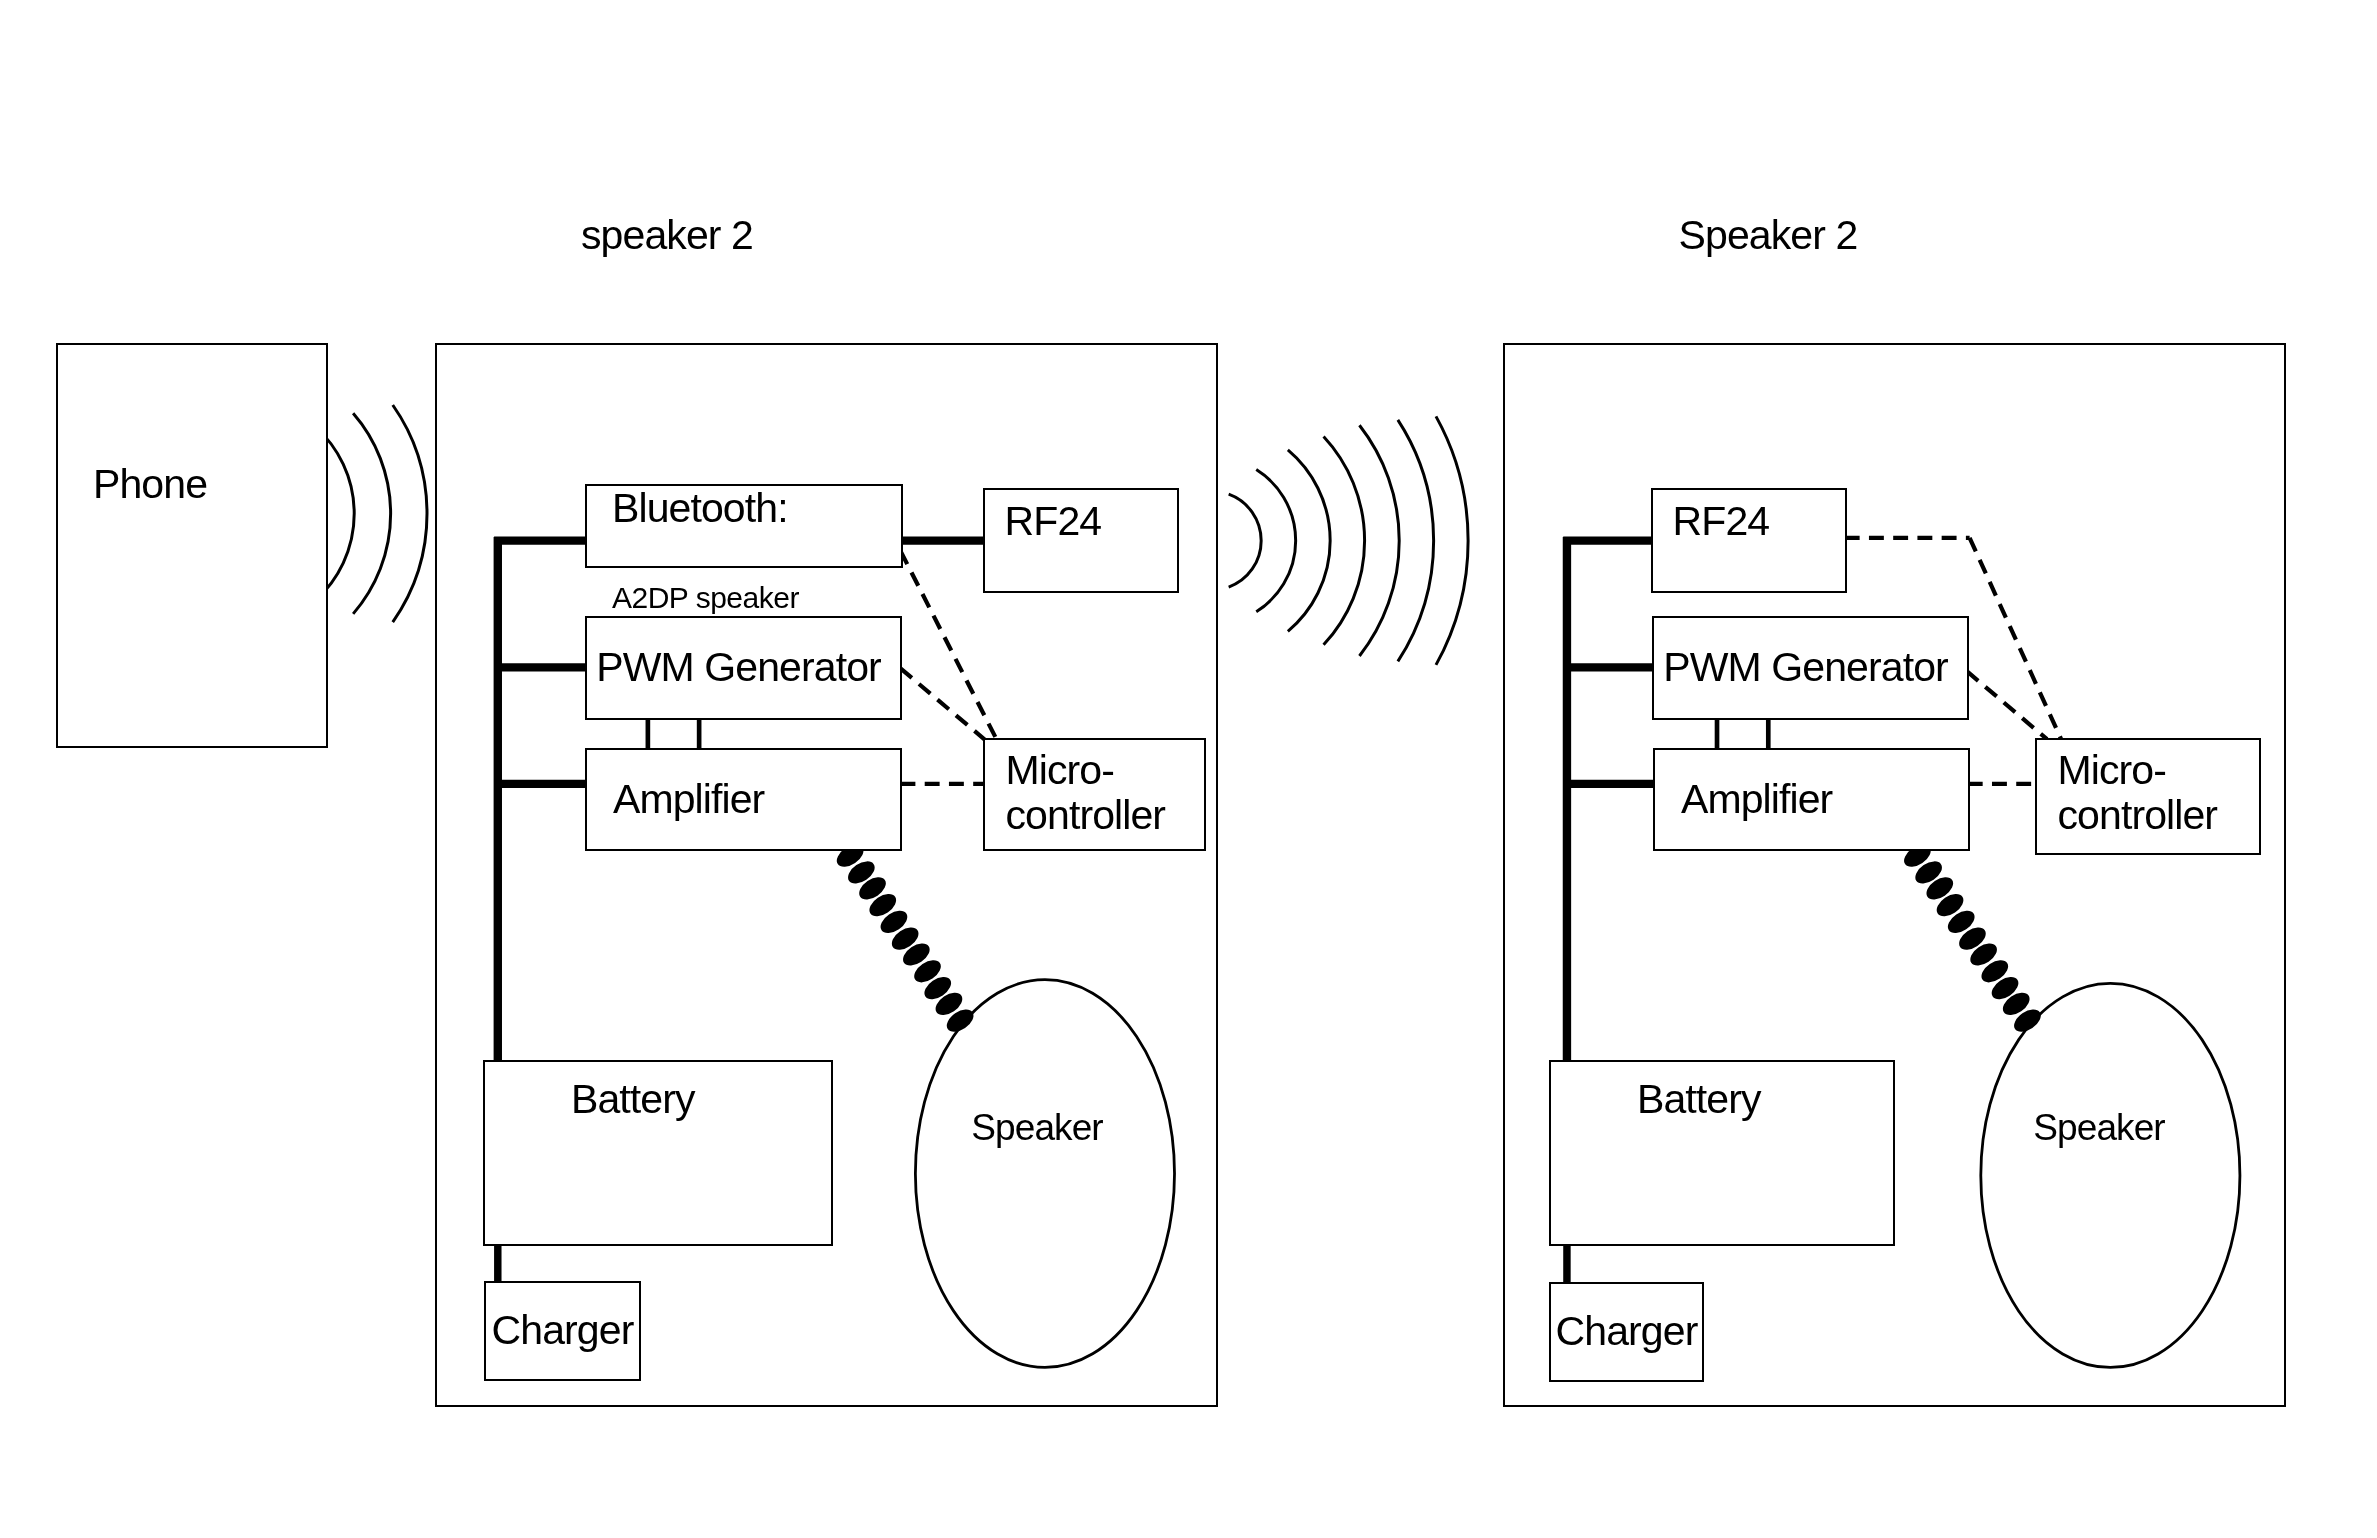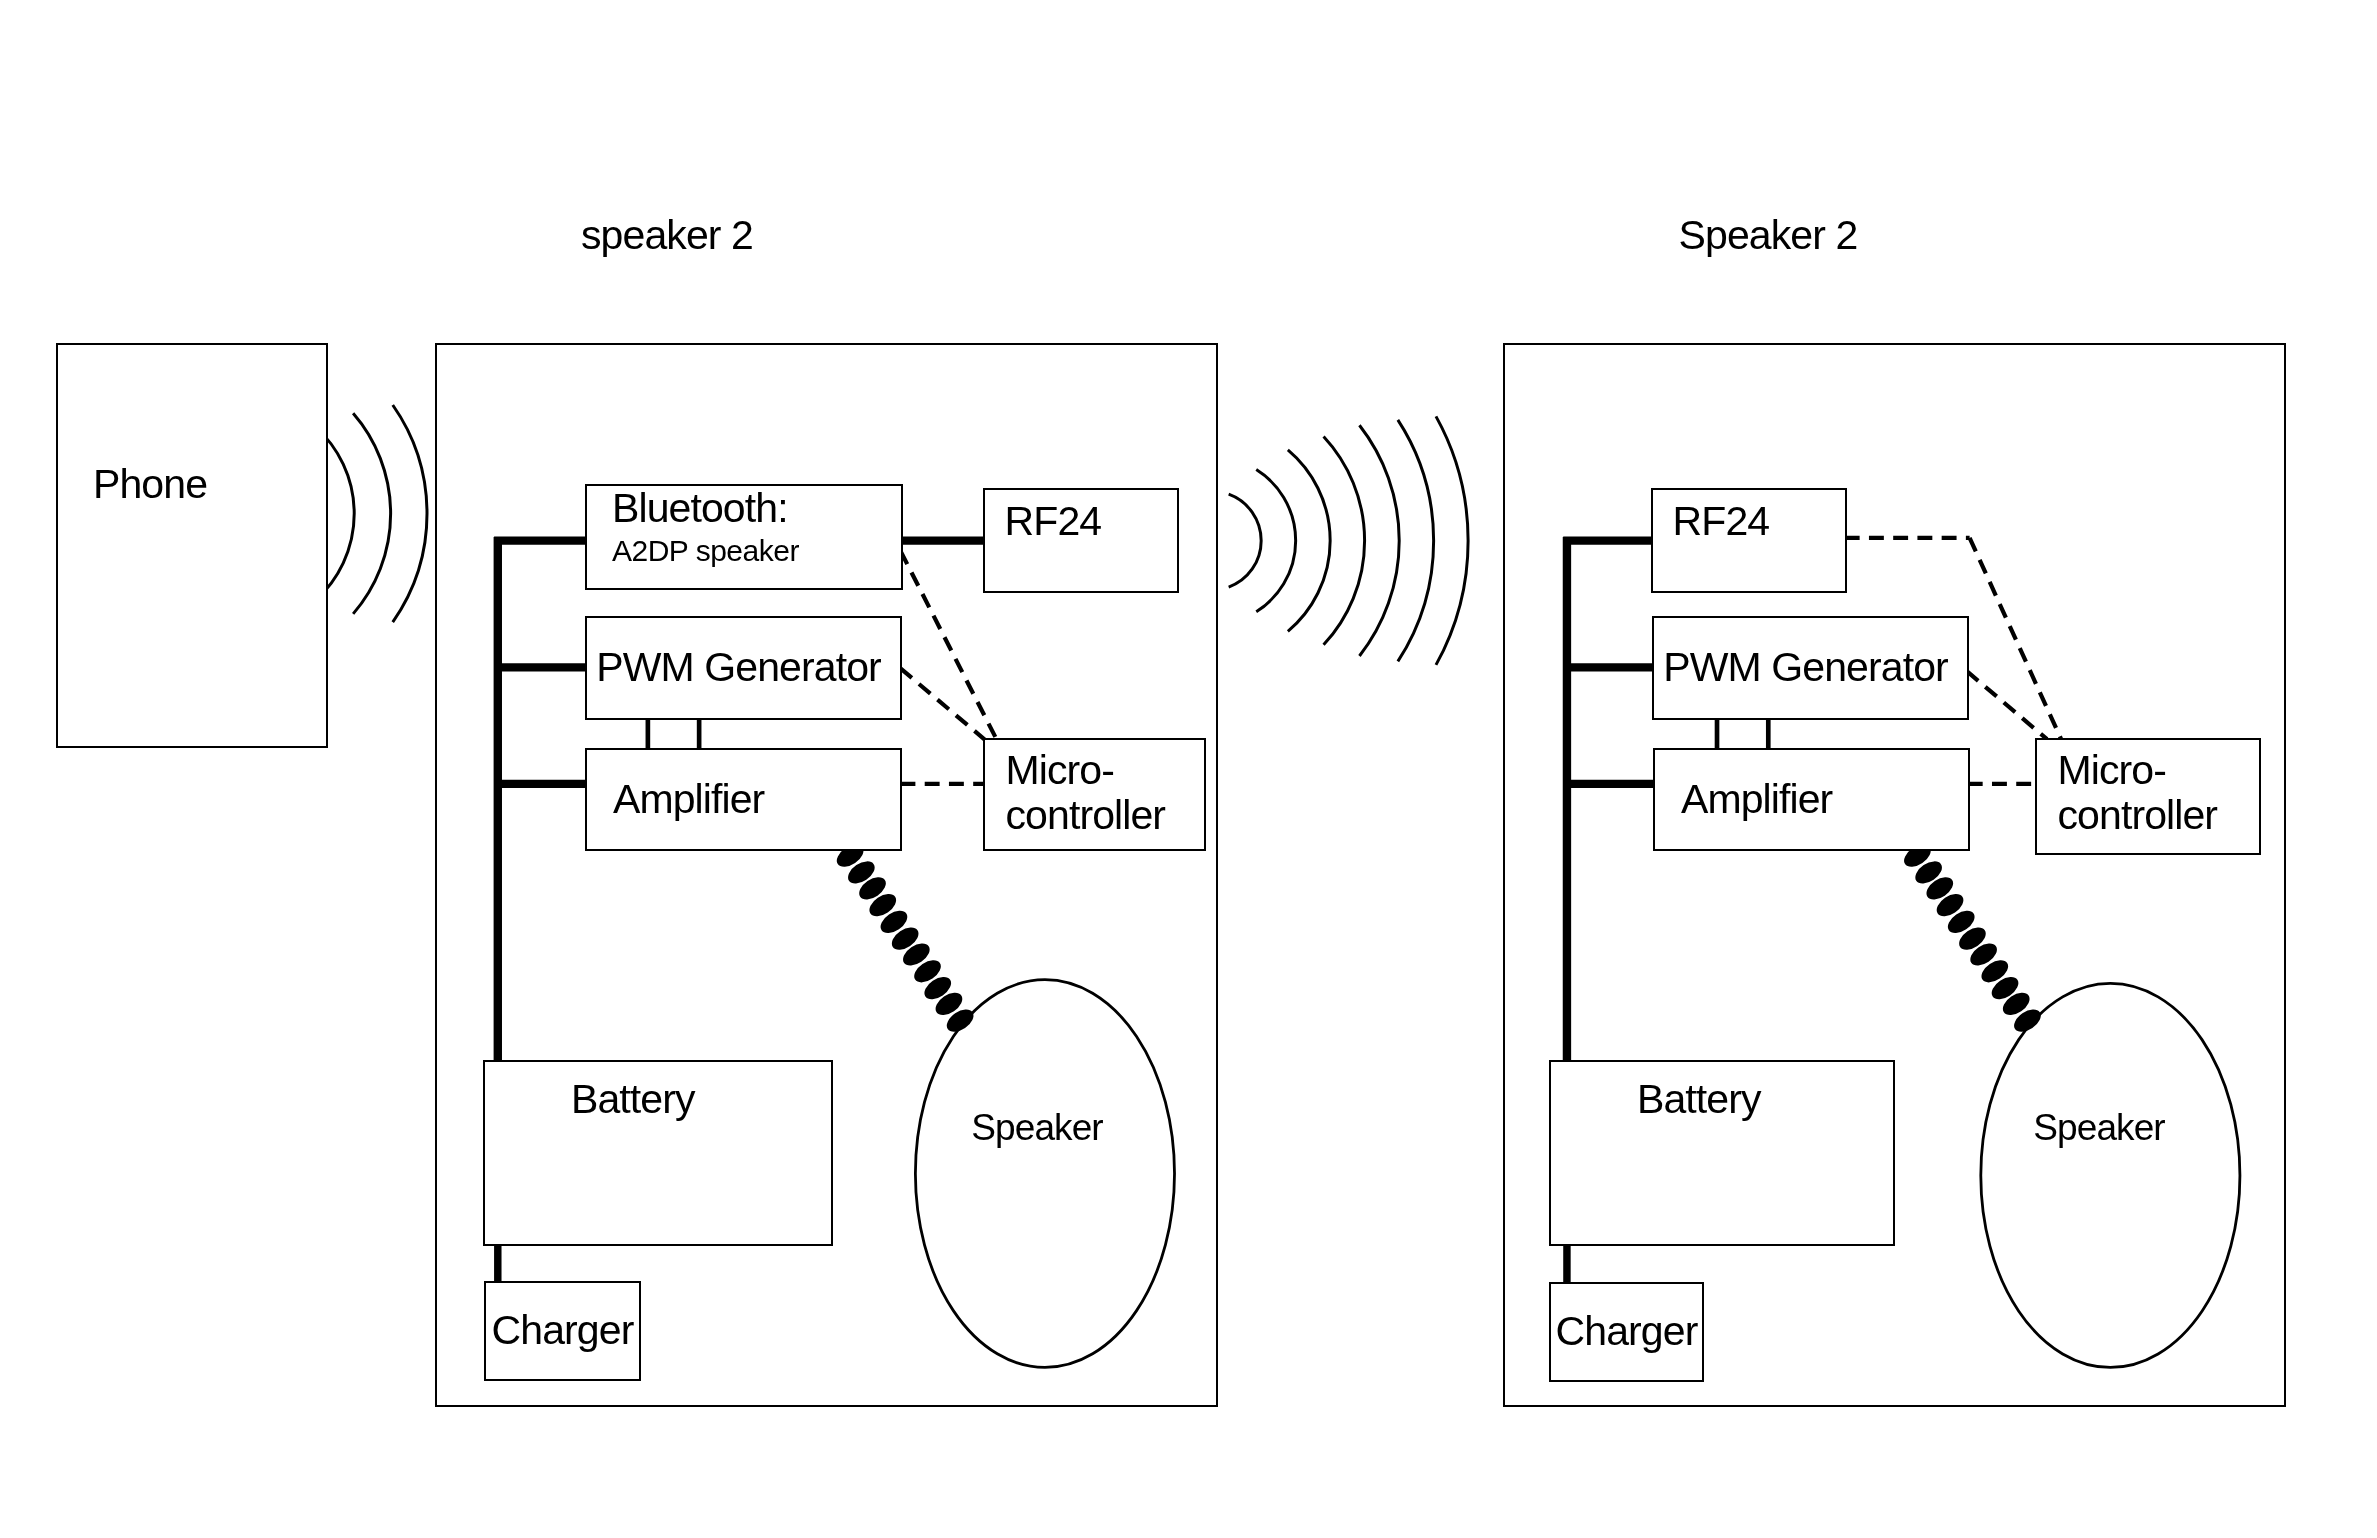--- a/index.html
+++ b/index.html
@@ -11,21 +11,21 @@
   .outer{background:transparent;}
   .lbl{font-size:41px;letter-spacing:-0.9px;line-height:1.1;white-space:nowrap;}
   .sub{font-size:30px;letter-spacing:-0.5px;line-height:1.3;white-space:nowrap;}
   .title{position:absolute;font-size:41px;letter-spacing:-0.9px;transform:translateX(-50%);white-space:nowrap;}
 
   .outer1{left:435px;top:343px;width:783px;height:1064px;}
   .outer2{left:1503px;top:343px;width:783px;height:1064px;}
   .phone{left:56px;top:343px;width:272px;height:405px;}
   .phone .lbl{display:block;padding:117px 0 0 35px;}
 
-  .bt{left:585px;top:484px;width:318px;height:106px;display:flex;flex-direction:column;justify-content:flex-start;padding-left:25px;}
+  .bt{left:585px;top:484px;width:318px;height:84px;display:flex;flex-direction:column;justify-content:flex-start;padding-left:25px;gap:47px;}
   .rf1{left:983px;top:488px;width:196px;height:105px;padding:9.3px 0 0 19.6px;}
   .pwm1{left:585px;top:616px;width:317px;height:104px;display:flex;align-items:center;padding-left:9.3px;}
   .amp1{left:585px;top:748px;width:317px;height:103px;display:flex;align-items:center;padding-left:26px;}
   .mc1{left:983px;top:738px;width:223px;height:113px;padding:7.5px 0 0 20.5px;line-height:1.12;}
   .bat1{left:483px;top:1060px;width:350px;height:186px;padding:15px 0 0 86px;}
   .chg1{left:484px;top:1281px;width:157px;height:100px;display:flex;align-items:center;justify-content:center;}
 
   .rf2{left:1651px;top:488px;width:196px;height:105px;padding:9.3px 0 0 19.6px;}
   .pwm2{left:1652px;top:616px;width:317px;height:104px;display:flex;align-items:center;padding-left:9.3px;}
   .amp2{left:1653px;top:748px;width:317px;height:103px;display:flex;align-items:center;padding-left:26px;}

